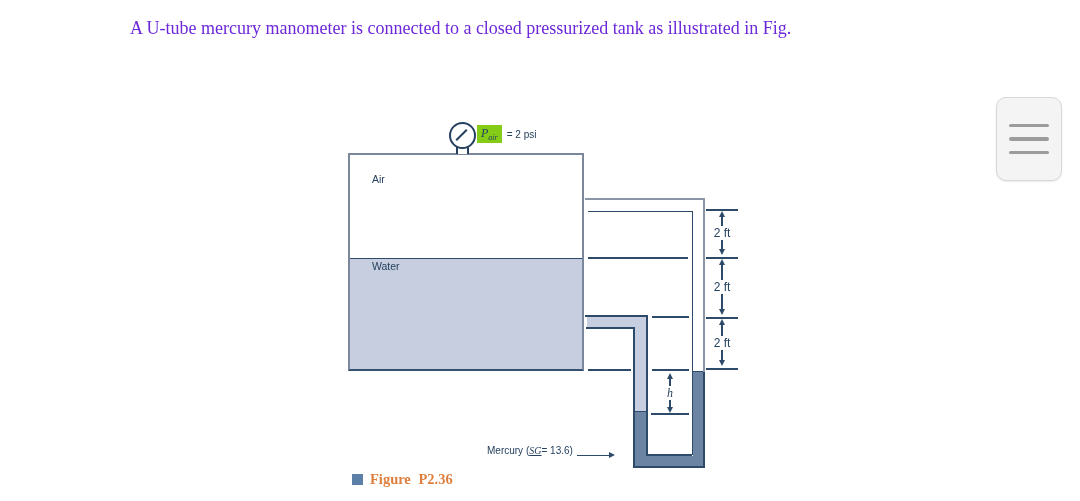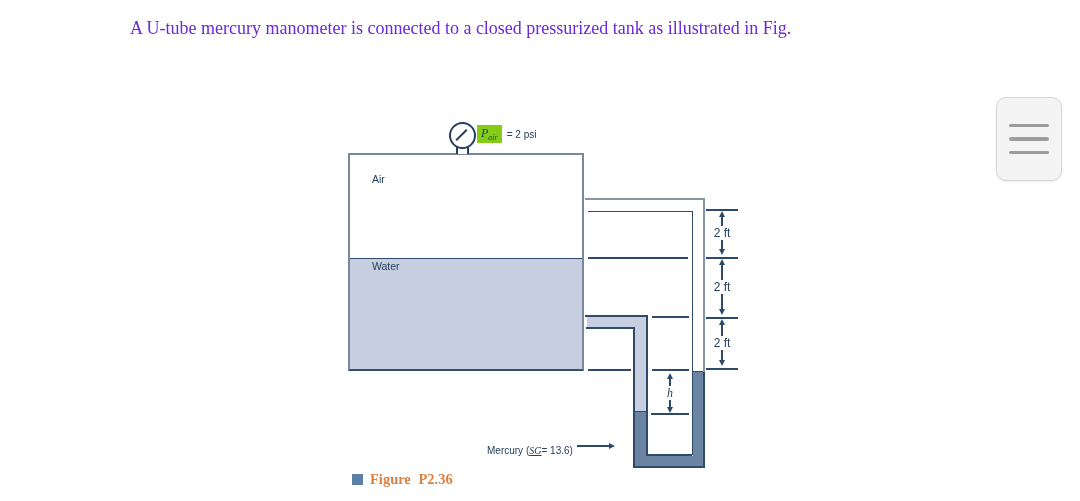--- a/index.html
+++ b/index.html
@@ -42,21 +42,21 @@
   .vdim{position:absolute;display:flex;flex-direction:column;align-items:center;}
   .vdim .vl{width:1.5px;background:#2e4a6b;flex:1;min-height:2px;}
   .vdim .dl{font-size:12px;color:#26415f;white-space:nowrap;margin:1px 0;line-height:1;}
   .arr-up{width:0;height:0;border-left:3.5px solid transparent;border-right:3.5px solid transparent;
         border-bottom:6px solid #2e4a6b;}
   .arr-down{width:0;height:0;border-left:3.5px solid transparent;border-right:3.5px solid transparent;
         border-top:6px solid #2e4a6b;}
   .hlbl{font-family:"Liberation Serif",serif;font-style:italic;font-size:12px;color:#26415f;
         background:#fff;padding:0 1px;line-height:1;margin:1px 0;}
   
-  .merc-label{left:487px;top:445px;display:flex;align-items:flex-start;color:#26415f;font-size:10px;white-space:nowrap;}
+  .merc-label{left:487px;top:445px;display:flex;align-items:flex-end;color:#26415f;font-size:10px;white-space:nowrap;}
   .merc-label .ital{font-style:italic;font-family:"Liberation Serif",serif;text-decoration:underline;}
   .ptr-line{width:32px;height:1.5px;background:#2e4a6b;margin-left:4px;position:relative;}
   .ptr-line::after{content:"";position:absolute;right:-6px;top:-2.5px;width:0;height:0;
         border-top:3.5px solid transparent;border-bottom:3.5px solid transparent;border-left:6px solid #2e4a6b;}
   
   .caption{left:352px;top:471px;display:flex;align-items:center;gap:7px;font-family:Liberation Serif, serif;}
   .cap-square{width:11px;height:11px;background:#5b7fa6;}
   .cap-text{color:#de7f3e;font-weight:bold;font-size:14.5px;word-spacing:4px;}
   
   .menu-btn{left:996px;top:97px;width:66px;height:84px;background:#f4f4f4;border:1px solid #d7d7d7;

